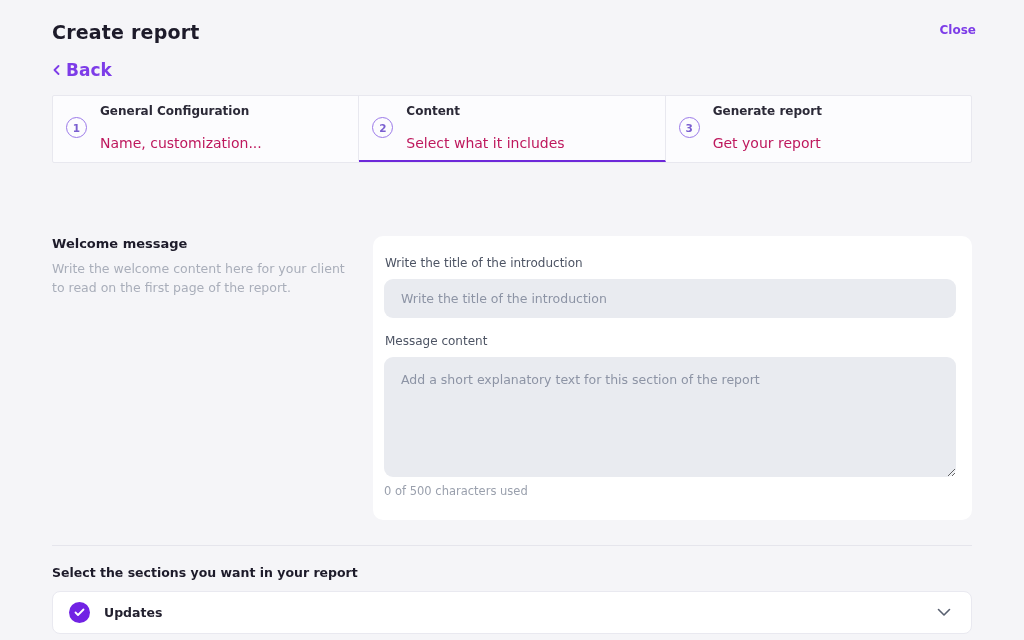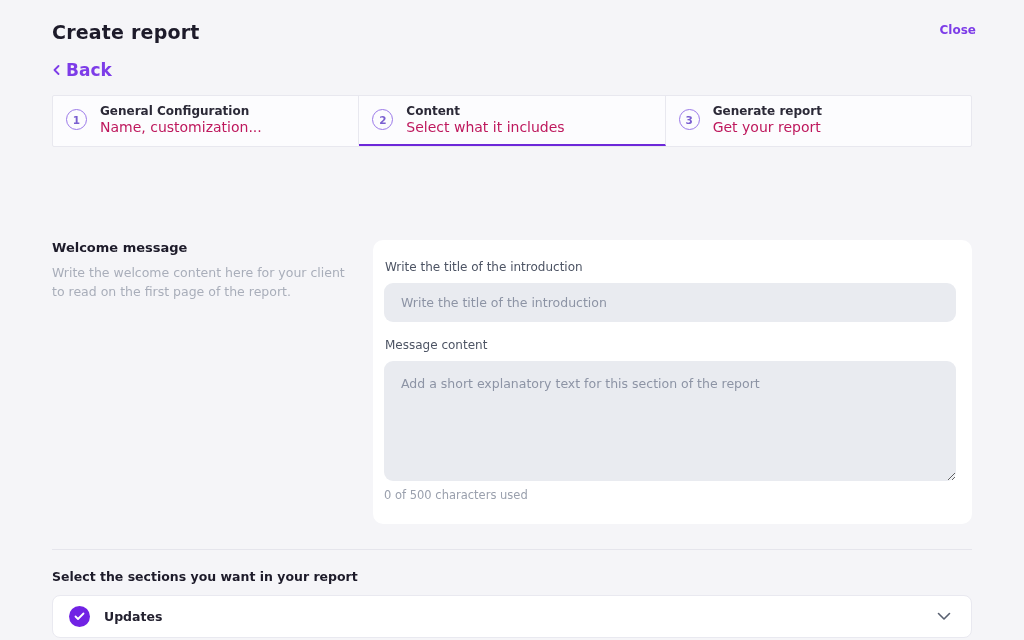--- a/index.html
+++ b/index.html
@@ -30,26 +30,26 @@
     border-bottom: 2px solid transparent; cursor: pointer; min-height: 40px;
   }
   .step:last-child { border-right: none; }
   .step.active { border-bottom-color: #6d28d9; }
   .step-num {
     width: 21px; height: 21px; border-radius: 50%; flex: 0 0 21px;
     border: 1.5px solid #9b79e9; color: #7a5fd0;
     display: flex; align-items: center; justify-content: center;
     font-size: 10.5px; font-weight: bold;
   }
-  .step-texts { display: flex; flex-direction: column; line-height: 1.22; }
+  .step-texts { display: flex; flex-direction: column; line-height: 1.22; gap: 16px; }
   .step-title { font-size: 12px; font-weight: bold; color: #2b2937; }
   .step-sub { font-size: 14px; color: #be185d; }
 
   
-  .main { display: flex; margin-top: 93px; align-items: flex-start; }
+  .main { display: flex; margin-top: 73px; align-items: flex-start; }
   .left-col { width: 321px; flex: 0 0 321px; padding-right: 26px; }
   .section-heading { font-size: 13px; font-weight: bold; color: #1d1b2a; }
   .section-desc { margin-top: 8px; font-size: 12.5px; line-height: 1.55; color: #a9aeba; }
 
   .form-panel {
     flex: 1; background: #ffffff; border-radius: 10px;
     padding: 20px 16px 22px 11px; min-height: 273px;
   }
   .field-label { font-size: 12px; color: #4d5464; margin-bottom: 9px; padding-left: 1px; }
   .text-input {

